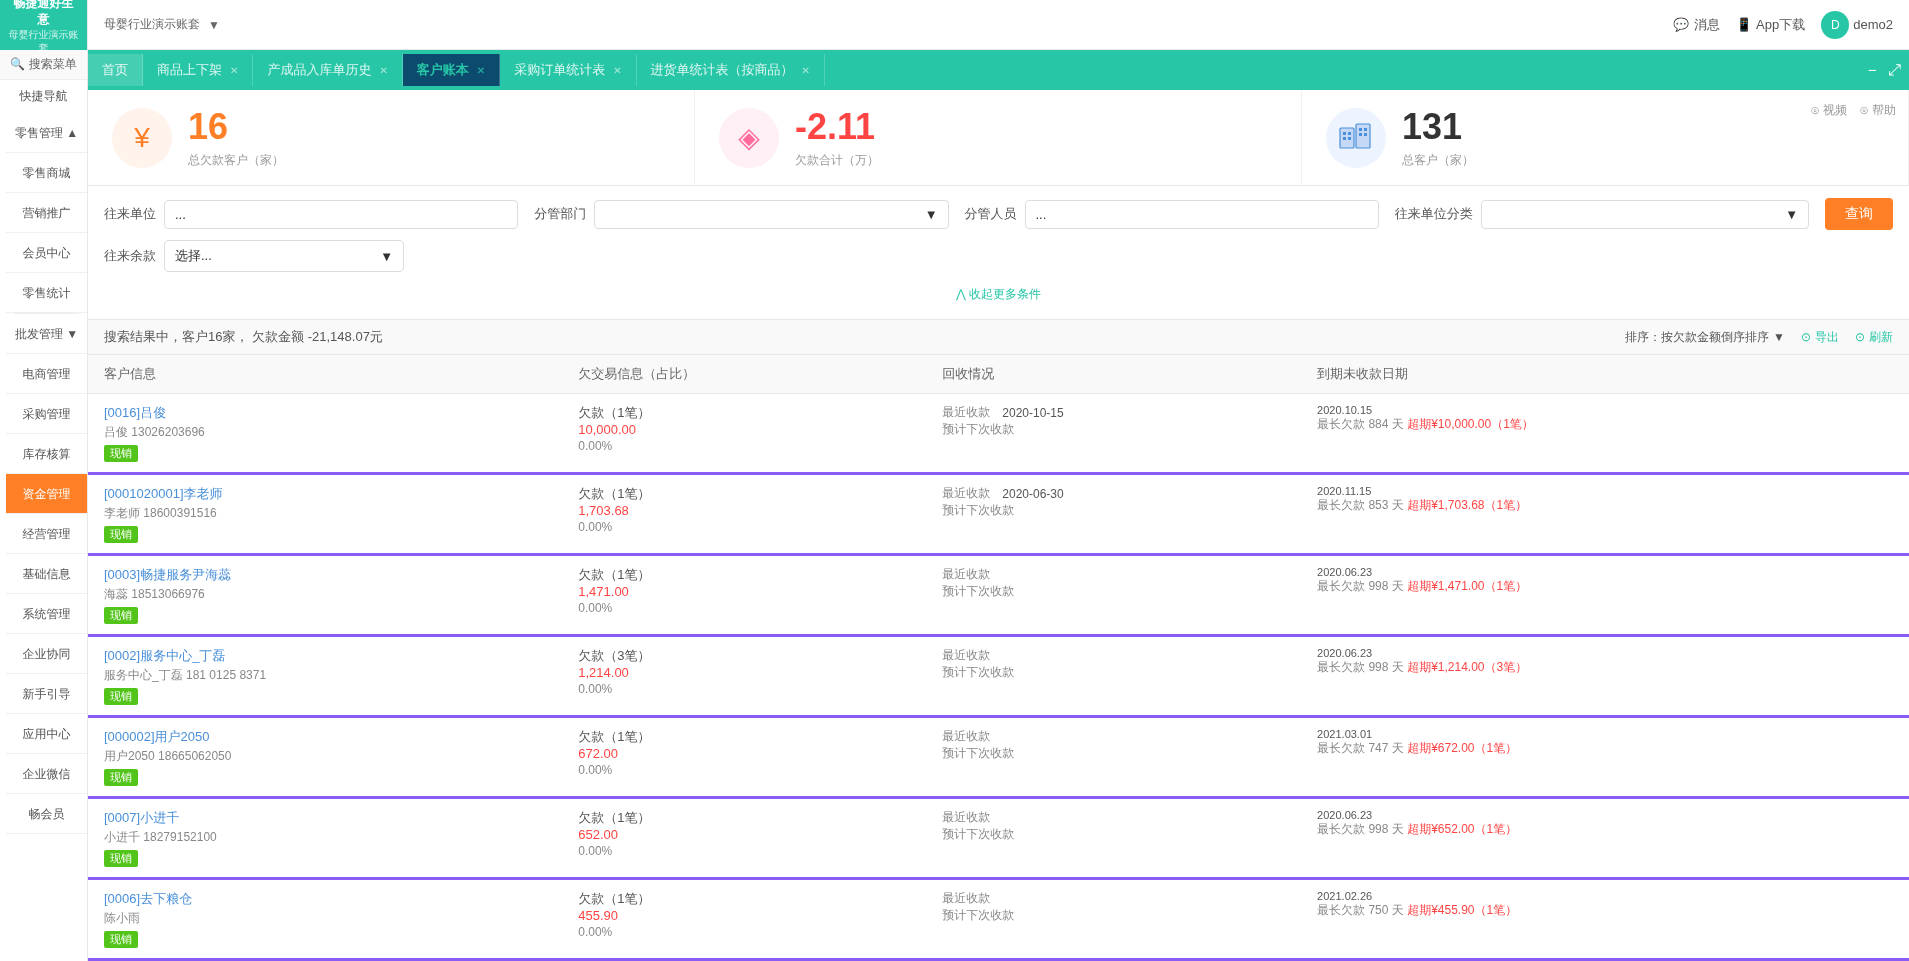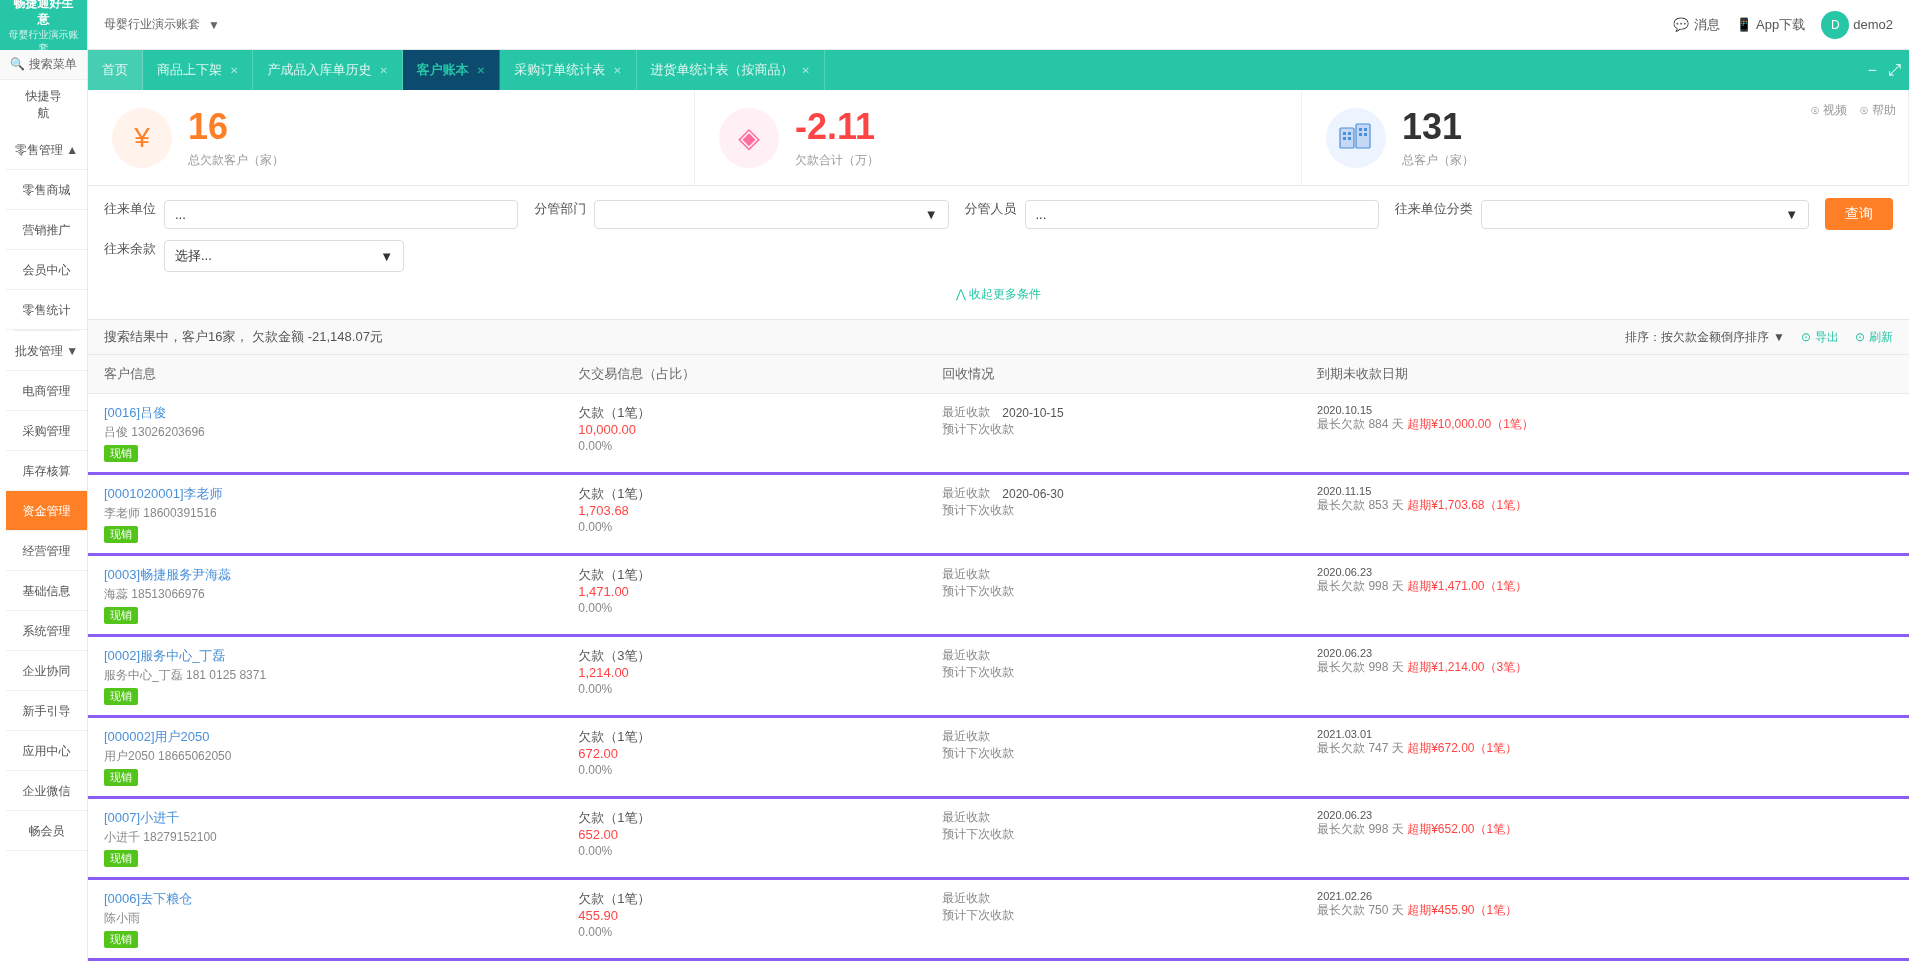--- a/index.html
+++ b/index.html
@@ -6,34 +6,34 @@
     body { font-family: 'Microsoft YaHei', Arial, sans-serif; font-size: 13px; background: #f5f5f5; color: #333; display: flex; height: 961px; overflow: hidden; }
 
     
     .sidebar { width: 88px; background: #fff; display: flex; flex-direction: column; border-right: 1px solid #e8e8e8; flex-shrink: 0; }
     .sidebar-logo { background: #26c6a6; padding: 12px 8px; text-align: center; color: #fff; font-size: 12px; line-height: 1.3; height: 50px; display: flex; align-items: center; justify-content: center; }
     .sidebar-search { padding: 6px; background: #f9f9f9; border-bottom: 1px solid #eee; text-align: center; font-size: 12px; color: #666; cursor: pointer; }
     .sidebar-nav { flex: 1; overflow-y: auto; padding-left: 6px; }
     .sidebar-item { padding: 10px 4px; text-align: center; font-size: 12px; color: #555; cursor: pointer; border-bottom: 1px solid #f0f0f0; }
     .sidebar-item.active { background: #ff7f26; color: #fff; }
     .sidebar-item .item-label { margin-top: 2px; }
-    .quick-nav { padding: 8px 21px; text-align: center; font-size: 12px; color: #555; cursor: pointer; }
+    .quick-nav { padding: 8px 4px; text-align: center; font-size: 12px; color: #555; cursor: pointer; }
 
     
     .main { flex: 1; display: flex; flex-direction: column; overflow: hidden; }
 
     
     .topbar { height: 50px; background: #fff; display: flex; align-items: center; justify-content: space-between; padding: 0 16px; border-bottom: 1px solid #e8e8e8; flex-shrink: 0; }
     .topbar-left { display: flex; align-items: center; gap: 8px; font-size: 12px; color: #666; }
     .topbar-right { display: flex; align-items: center; gap: 16px; font-size: 13px; color: #555; }
     .topbar-icon { display: flex; align-items: center; gap: 4px; cursor: pointer; }
 
     
     .tabs { background: #26c6a6; display: flex; align-items: center; flex-shrink: 0; height: 40px; }
-    .tab { display: flex; align-items: center; gap: 4px; padding: 0 14px; height: 40px; font-size: 13px; color: rgba(255,255,255,0.85); cursor: pointer; white-space: nowrap; border-right: 1px solid rgba(255,255,255,0.2); }
+    .tab { display: flex; align-items: center; gap: 4px; padding: 0 14px; height: 32px; font-size: 13px; color: rgba(255,255,255,0.85); cursor: pointer; white-space: nowrap; border-right: 1px solid rgba(255,255,255,0.2); }
     .tab.home { background: rgba(255,255,255,0.15); }
     .tab.active { background: #0c4a6e; color: #26c6a6; font-weight: bold; }
     .tab .close-btn { font-size: 10px; opacity: 0.7; margin-left: 4px; }
     .tab-spacer { flex: 1; }
     .tab-controls { display: flex; align-items: center; padding: 0 8px; gap: 8px; color: #fff; font-size: 16px; cursor: pointer; }
 
     
     .stats-bar { background: #fff; display: flex; border-bottom: 1px solid #e8e8e8; flex-shrink: 0; }
     .stat-card { flex: 1; padding: 16px 24px; display: flex; align-items: center; gap: 16px; border-right: 1px solid #f0f0f0; position: relative; }
     .stat-icon { width: 60px; height: 60px; border-radius: 50%; display: flex; align-items: center; justify-content: center; font-size: 28px; flex-shrink: 0; }
@@ -42,21 +42,21 @@
     .stat-icon.blue { background: #eef4ff; color: #4a90d9; }
     .stat-value { font-size: 36px; font-weight: bold; }
     .stat-value.red { color: #ff4444; }
     .stat-value.orange-text { color: #ff7f26; }
     .stat-label { font-size: 12px; color: #999; margin-top: 4px; }
     .stat-top-right { position: absolute; top: 12px; right: 12px; display: flex; gap: 12px; font-size: 12px; color: #999; cursor: pointer; }
 
     
     .filter-area { background: #fff; padding: 12px 16px; border-bottom: 1px solid #e8e8e8; flex-shrink: 0; }
     .filter-row { display: flex; align-items: center; gap: 16px; margin-bottom: 10px; }
-    .filter-item { display: flex; gap: 8px; flex: 1; }
+    .filter-item { display: flex; align-items: center; gap: 8px; flex: 1; }
     .filter-label { font-size: 13px; color: #555; white-space: nowrap; flex-shrink: 0; }
     .filter-input { flex: 1; border: 1px solid #ddd; border-radius: 4px; padding: 6px 10px; font-size: 13px; display: flex; align-items: center; justify-content: space-between; cursor: pointer; background: #fff; min-width: 140px; }
     .filter-btn { background: #ff7f26; color: #fff; border: none; border-radius: 4px; padding: 7px 20px; font-size: 14px; cursor: pointer; }
     .collapse-row { text-align: center; padding: 4px 0; color: #26c6a6; font-size: 12px; cursor: pointer; }
 
     
     .result-bar { background: #f9f9f9; padding: 8px 16px; display: flex; align-items: center; justify-content: space-between; border-bottom: 1px solid #e8e8e8; flex-shrink: 0; }
     .result-text { font-size: 13px; color: #555; }
     .result-actions { display: flex; align-items: center; gap: 16px; font-size: 12px; color: #555; }
     .sort-select { display: flex; align-items: center; gap: 4px; cursor: pointer; }

